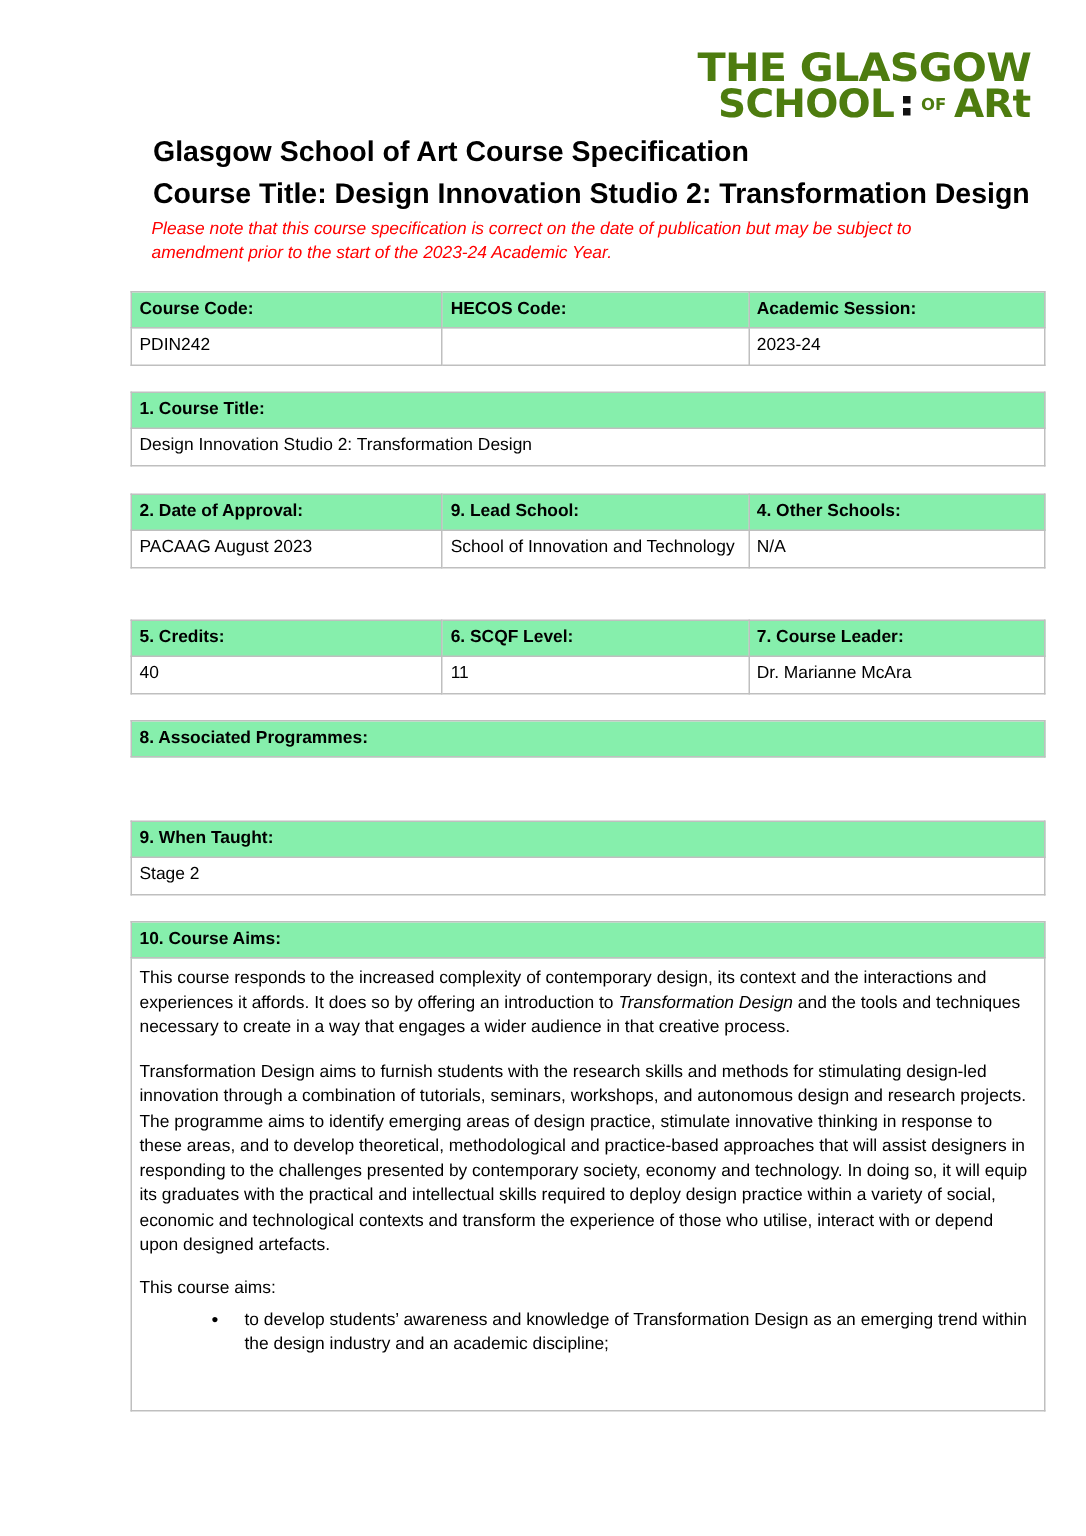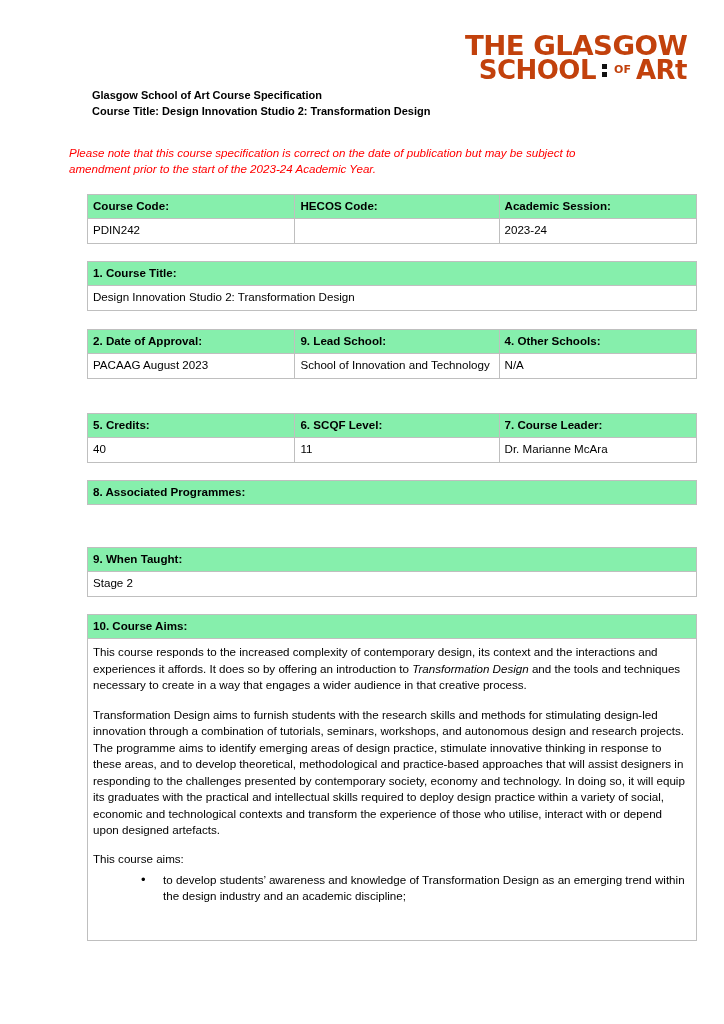--- a/index.html
+++ b/index.html
@@ -26,21 +26,21 @@
   
   .logo-block {
     position: absolute;
     right: 37px;
     top: 34px;
     text-align: right;
     line-height: 0.93;
     font-family: "DejaVu Sans", sans-serif;
     font-weight: 700;
     letter-spacing: -0.5px;
-    color: #c2410c;
+    color: #4d7c0f;
   }
   .logo-line {
     font-size: 26px;
     font-weight: 700;
     white-space: nowrap;
     display: block;
     transform: scaleX(1.06);
     transform-origin: right center;
   }
   .logo-line-2 {
@@ -69,32 +69,32 @@
     font-size: 11px;
     line-height: 0.95;
     letter-spacing: 0px;
     margin: 0 2px;
     font-weight: 700;
   }
 
   
   .doc-heading {
     position: absolute;
-    left: 92px;
+    left: 102px;
     top: 88px;
     width: 560px;
-    font-size: 11px;
+    font-size: 19px;
     font-weight: bold;
     line-height: 1.45;
   }
   .doc-heading div { white-space: nowrap; }
 
   .notice {
     position: absolute;
-    left: 69px;
+    left: 101px;
     top: 145px;
     width: 545px;
     font-size: 11.6px;
     font-style: italic;
     line-height: 1.42;
     color: #FF0000;
   }
 
   
   .tbl {

